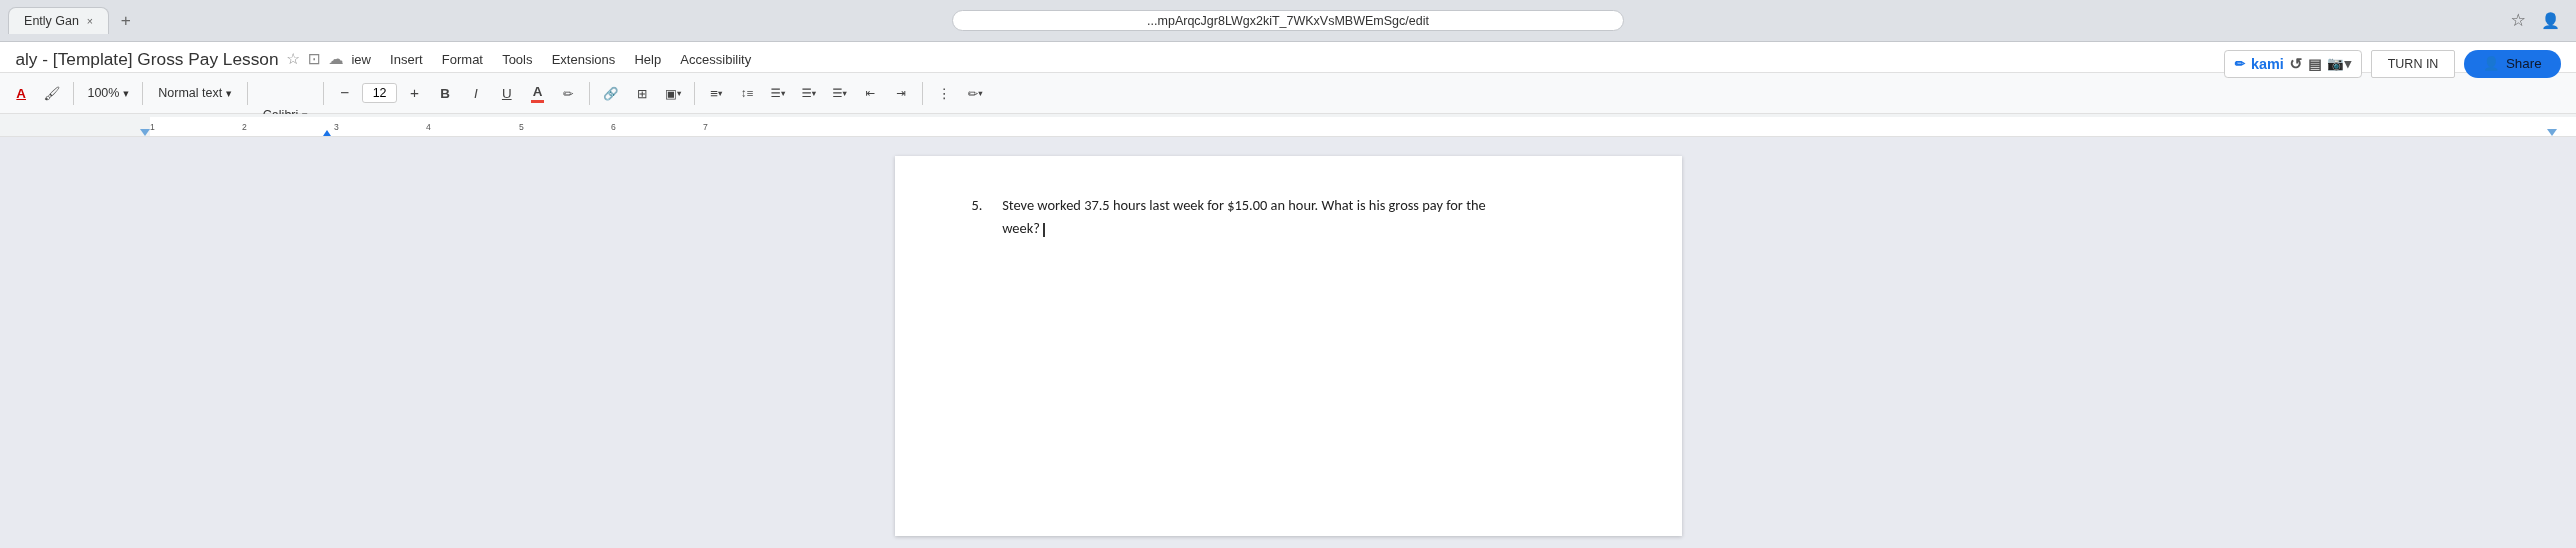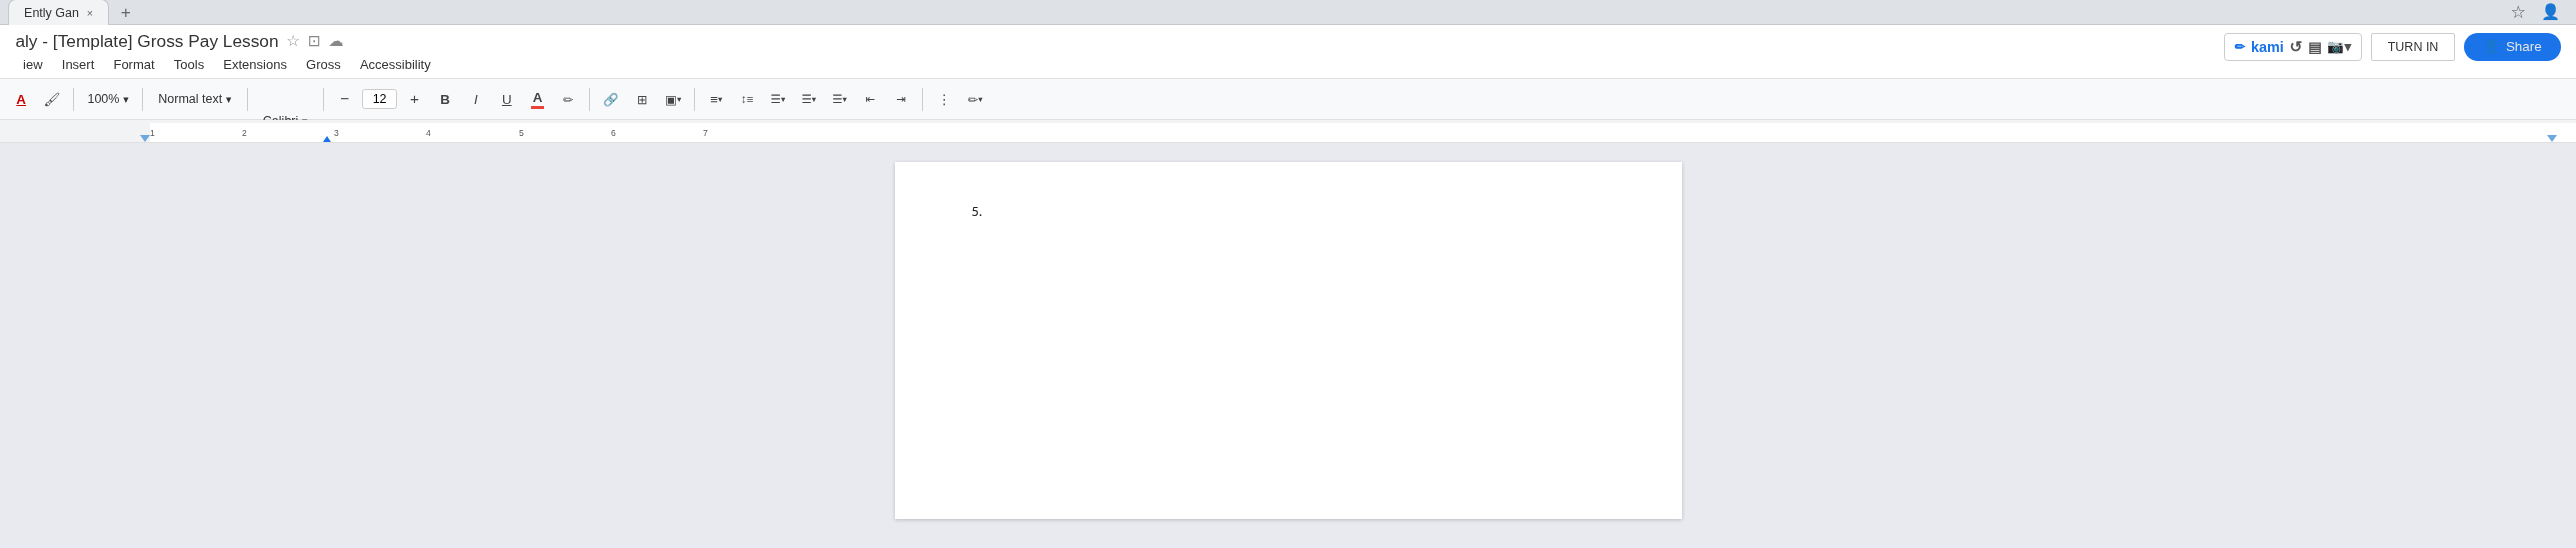--- a/index.html
+++ b/index.html
@@ -7,21 +7,21 @@
       font-family: Arial, sans-serif;
       background: #e8eaf0;
       width: 2576px;
       height: 548px;
       overflow: hidden;
       position: relative;
     }
 
     
     .browser-bar {
-      height: 25px;
+      height: 42px;
       background: #dee1e6;
       display: flex;
       align-items: center;
       padding: 0 7.7px;
       border-bottom: 1px solid #c4c7cc;
       position: relative;
     }
     .url-bar {
       position: absolute;
       left: 50%;
@@ -80,21 +80,20 @@
       height: calc(548px - 35px);
       display: flex;
       flex-direction: column;
     }
 
     
     .title-bar {
       background: white;
       padding: 5.8px 15.4px 0 15.4px;
       display: flex;
-      flex-direction: column;
     }
     .title-row {
       display: flex;
       align-items: center;
       gap: 7.7px;
       margin-bottom: 1.9px;
     }
     .doc-title {
       font-size: 17.3px;
       color: #333;
@@ -140,21 +139,21 @@
       border-radius: 2px;
       padding: 5.8px 15.4px;
       font-size: 12.5px;
       color: #333;
       cursor: pointer;
       font-weight: 500;
     }
 
     .share-btn {
       background: #1a73e8;
-      color: #e5e5e5;
+      color: #0f172a;
       border: none;
       border-radius: 19px;
       padding: 6.7px 19px;
       font-size: 13.4px;
       cursor: pointer;
       display: flex;
       align-items: center;
       gap: 5.8px;
       font-weight: 500;
     }
@@ -323,20 +322,23 @@
 <body>
 
 <div class="browser-bar">
   <div class="tab-area">
     <div class="tab-active">
       <span>Ently Gan</span>
       <span class="tab-close">×</span>
     </div>
     <span class="tab-add">+</span>
   </div>
+  <div class="url-bar">
+    <span>...mpArqcJgr8LWgx2kiT_7WKxVsMBWEmSgc/edit</span>
+  </div>
   <div class="browser-icons-right">
     <span style="font-size:17.3px;cursor:pointer;color:#555;">☆</span>
     <span style="font-size:15.4px;cursor:pointer;color:#555;">👤</span>
   </div>
 </div>
 
 <div class="docs-wrapper">
 
   <div class="title-bar" style="position:relative; padding-right: 384px;">
     <div class="title-row">
@@ -344,21 +346,21 @@
       <span class="title-icon">☆</span>
       <span class="title-icon">⊡</span>
       <span class="title-icon">☁</span>
     </div>
     <div class="menu-row">
       <span class="menu-item">iew</span>
       <span class="menu-item">Insert</span>
       <span class="menu-item">Format</span>
       <span class="menu-item">Tools</span>
       <span class="menu-item">Extensions</span>
-      <span class="menu-item">Gross</span>
+      <span class="menu-item">Help</span>
       <span class="menu-item">Accessibility</span>
     </div>
 
     <div style="position:absolute; right:15.4px; top:7.7px; display:flex; align-items:center; gap:9.6px;">
 
       <div class="kami-widget">
         <span style="font-size:12.5px;">✏</span>
         <span style="font-size:14.4px; font-weight:bold; color:#1a73e8;">kami</span>
         <span style="font-size:15.4px; color:#555;">↺</span>
         <span style="font-size:14.4px; color:#555;">▤</span>
@@ -510,18 +512,24 @@
 
       <div style="position:absolute; bottom:0; right:19px; width:0; height:0; border-left:5.8px solid transparent; border-right:5.8px solid transparent; border-top:7.7px solid #6fa8dc;"></div>
     </div>
   </div>
 
   <div class="doc-area">
     <div class="doc-page">
       <div class="doc-content">
         <div class="doc-question">
           <span style="min-width:23px;">5.</span>
+          <div>
+            <span>Steve worked 37.5 hours last week for $15.00 an hour.  What is his gross pay for the</span>
+            <br>
+            <span>week?</span>
+            <span class="cursor-line"></span>
+          </div>
         </div>
       </div>
     </div>
   </div>
 </div>
 
 
 </body></html>

